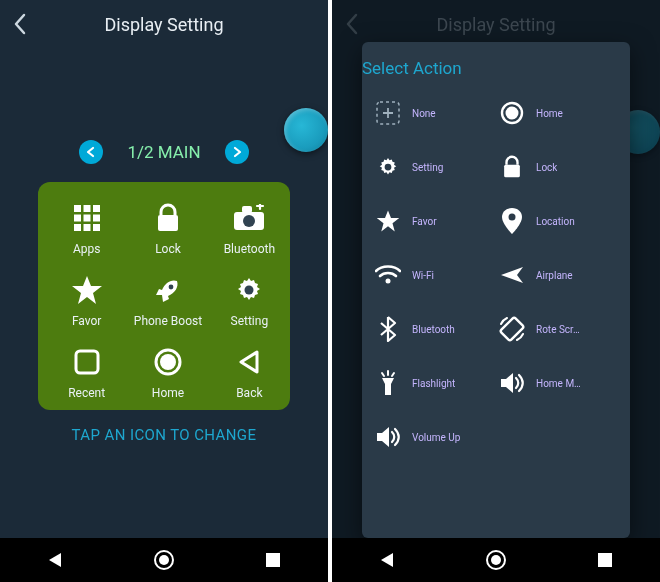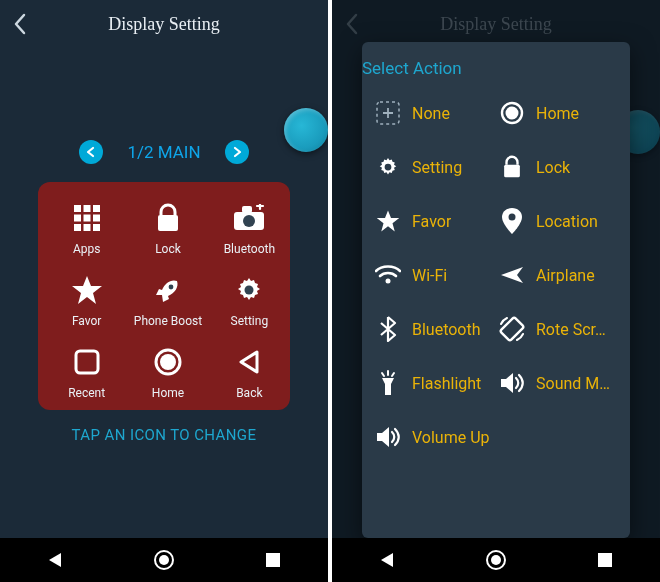--- a/index.html
+++ b/index.html
@@ -16,21 +16,20 @@
     overflow: hidden;
     display: flex; flex-direction: column;
   }
   .phone.left { margin-right: 4px; }
   .header {
     height: 48px;
     display: flex; align-items: center;
     padding: 0 8px;
     color: #e8eef3;
     font-size: 18px;
-    font-family: Liberation Serif, serif;
   }
   .header .back-chevron {
     width: 24px; height: 24px;
     display: flex; align-items: center; justify-content: center;
     margin-right: 8px;
   }
   .header .title { flex: 1; text-align: center; margin-left: -32px; }
   .phone.right .header .title { color: #7e8d99; }
   .phone.right .header .back-chevron svg { stroke: #6a7a86; }
 
@@ -39,30 +38,30 @@
     right: 0; top: 108px;
     width: 44px; height: 44px;
     border-radius: 50%;
     background: radial-gradient(circle at 40% 40%, #27b7d6 0%, #1a9cbd 60%, #0f7c98 100%);
     box-shadow: 0 2px 6px rgba(0,0,0,0.5), inset 2px 2px 4px rgba(255,255,255,0.25);
   }
   .phone.right .floating-dot { top: 110px; opacity: 0.85; }
 
   .pager {
     display: flex; align-items: center; justify-content: center;
-    gap: 24px; color: #0ea5e9; font-size: 17px; margin-top: 92px;
+    gap: 24px; color: #86efac; font-size: 17px; margin-top: 92px;
   }
   .pager .arrow {
     width: 24px; height: 24px; border-radius: 50%;
     background: #00a9d8;
     display: flex; align-items: center; justify-content: center;
   }
   .grid-panel {
     margin: 18px 38px 0 38px;
-    background: #7f1d1d;
+    background: #4d7c0f;
     border-radius: 12px;
     padding: 18px 0 10px 8px;
     display: grid;
     grid-template-columns: repeat(3, 1fr);
     row-gap: 16px;
   }
   .grid-item {
     display: flex; flex-direction: column; align-items: center;
     color: #eaf1f6; font-size: 12px;
   }
@@ -96,21 +95,21 @@
   }
   .actions {
     display: grid;
     grid-template-columns: 1fr 1fr;
     padding: 0 8px 0 12px;
     row-gap: 16px;
     overflow: hidden;
   }
   .action {
     display: flex; align-items: center; gap: 10px;
-    color: #eab308; font-size: 16px;
+    color: #c4b5fd; font-size: 10px;
     height: 38px;
   }
   .action .icon {
     width: 28px; height: 28px;
     display: flex; align-items: center; justify-content: center;
     flex: 0 0 28px;
   }
   .action .label { white-space: nowrap; overflow: hidden; text-overflow: ellipsis; max-width: 86px; }
 
   
@@ -388,21 +387,21 @@
         <span class="label">Flashlight</span>
       </div>
 
       <div class="action">
         <span class="icon">
           <svg width="26" height="22" viewBox="0 0 26 22">
               <path d="M2 7 H7 L14 1 V21 L7 15 H2 Z" class="white"></path>
               <path d="M17 6 C20 9 20 13 17 16 M20 3 C25 8 25 14 20 19" class="stroke-white" stroke-width="2.2" stroke-linecap="round"></path>
             </svg>
         </span>
-        <span class="label">Sound M…</span>
+        <span class="label">Home M…</span>
       </div>
       <div class="action">
         <span class="icon">
           <svg width="26" height="22" viewBox="0 0 26 22">
               <path d="M2 7 H7 L14 1 V21 L7 15 H2 Z" class="white"></path>
               <path d="M17 6 C20 9 20 13 17 16 M20 3 C25 8 25 14 20 19" class="stroke-white" stroke-width="2.2" stroke-linecap="round"></path>
             </svg>
         </span>
         <span class="label">Volume Up</span>
       </div>

